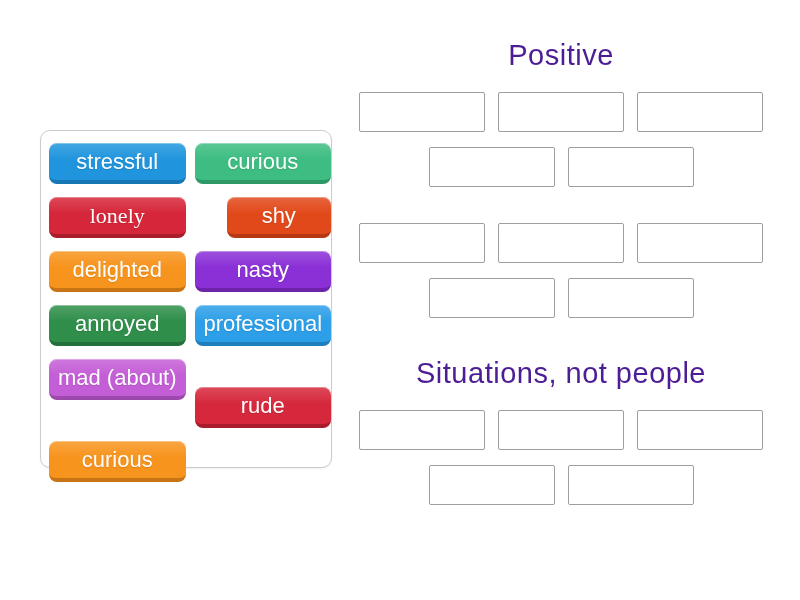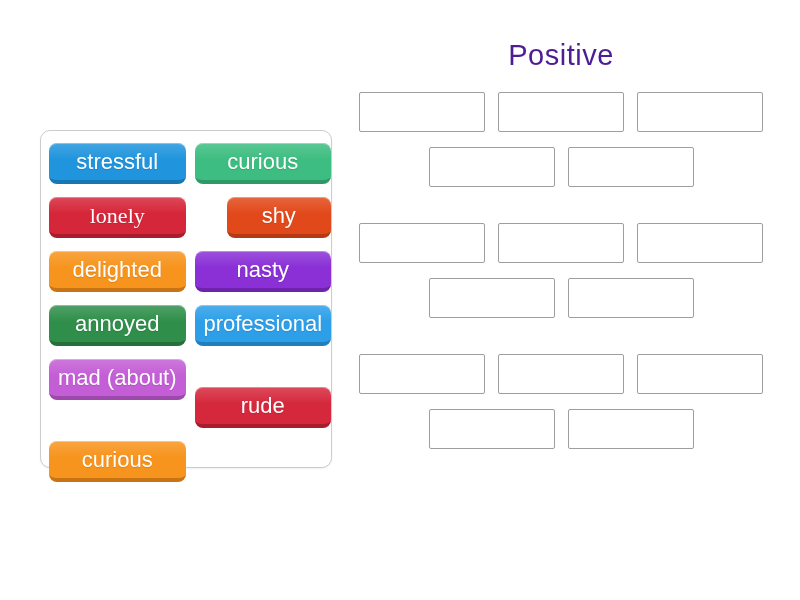--- a/index.html
+++ b/index.html
@@ -128,20 +128,21 @@
           <div class="slot"></div>
           <div class="slot"></div>
           <div class="slot"></div>
         </div>
         <div class="slot-row">
           <div class="slot"></div>
           <div class="slot"></div>
         </div>
       </div>
       <div class="group">
+        <div class="group-title">Situations, not people</div>
         <div class="slot-row">
           <div class="slot"></div>
           <div class="slot"></div>
           <div class="slot"></div>
         </div>
         <div class="slot-row">
           <div class="slot"></div>
           <div class="slot"></div>
         </div>
       </div>

